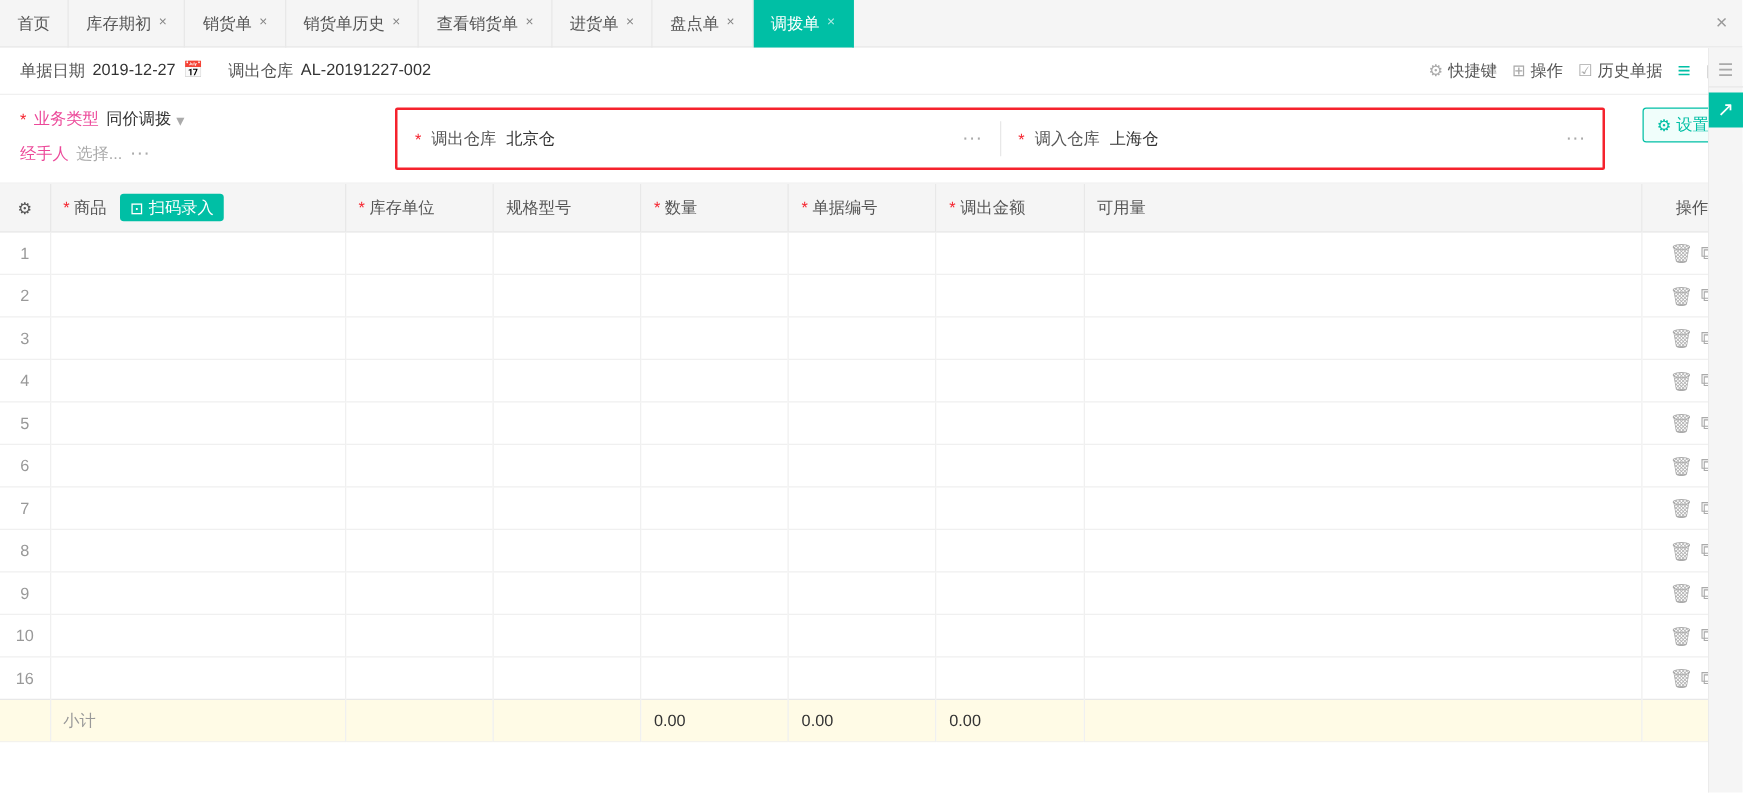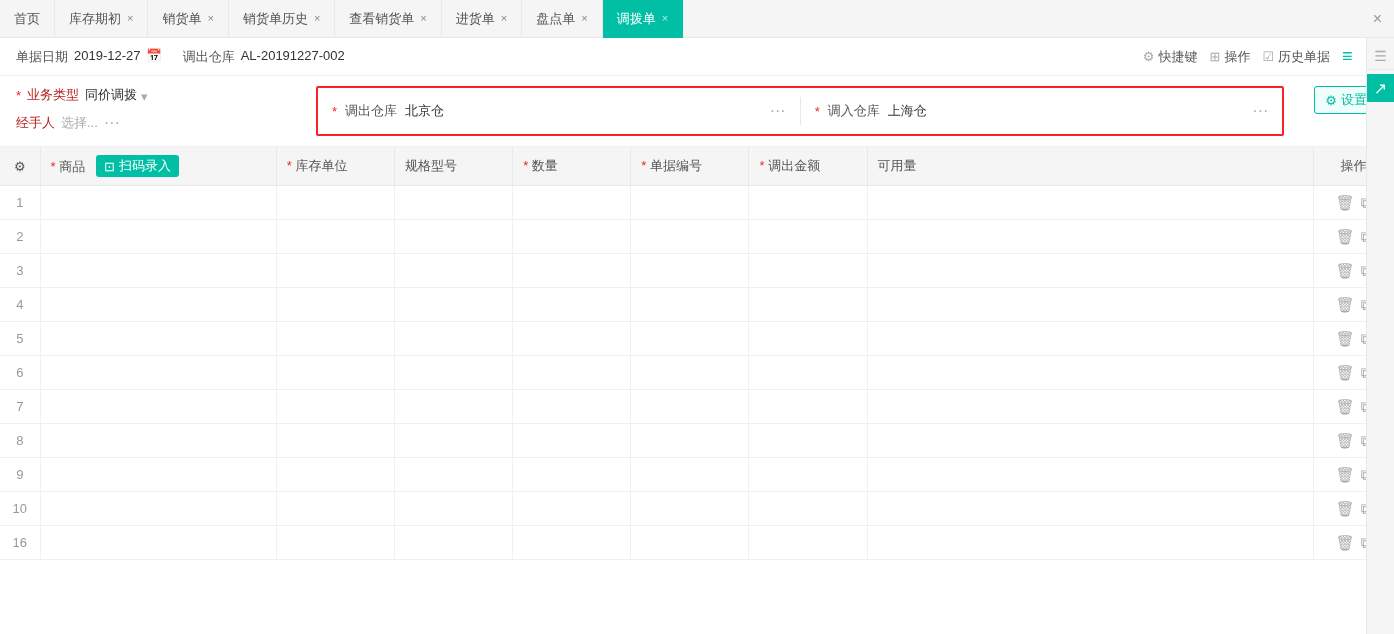--- a/index.html
+++ b/index.html
@@ -96,21 +96,21 @@
       flex-direction: column;
       gap: 10px;
       min-width: 280px;
     }
     .form-field {
       display: flex;
       align-items: center;
       gap: 6px;
     }
     .form-field .req { color: #f5222d; }
-    .form-field label { color: #b91c1c; white-space: nowrap; }
+    .form-field label { color: #ec4899; white-space: nowrap; }
     .form-select {
       display: flex;
       align-items: flex-end;
       gap: 4px;
       border: none;
       background: transparent;
       cursor: pointer;
       color: #333;
       font-size: 13px;
     }
@@ -596,20 +596,31 @@
           <td></td>
           <td></td>
           <td class="op-cell">
             <div class="action-icons">
               <span class="action-icon">🗑</span>
               <span class="action-icon">⧉</span>
             </div>
           </td>
         </tr>
 
+      <tr class="subtotal-row">
+        <td class="row-num" colspan="1"></td>
+        <td colspan="1">小计</td>
+        <td></td>
+        <td></td>
+        <td class="total-val">0.00</td>
+        <td class="total-val">0.00</td>
+        <td class="total-val">0.00</td>
+        <td></td>
+        <td></td>
+      </tr>
     </tbody>
   </table>
 </div>
 
 <div class="right-sidebar">
   <div class="sidebar-icon">☰</div>
   <div class="green-sidebar-btn" style="background:#00bfa5; color:#fff;">↗</div>
 </div>
 
 </body></html>

